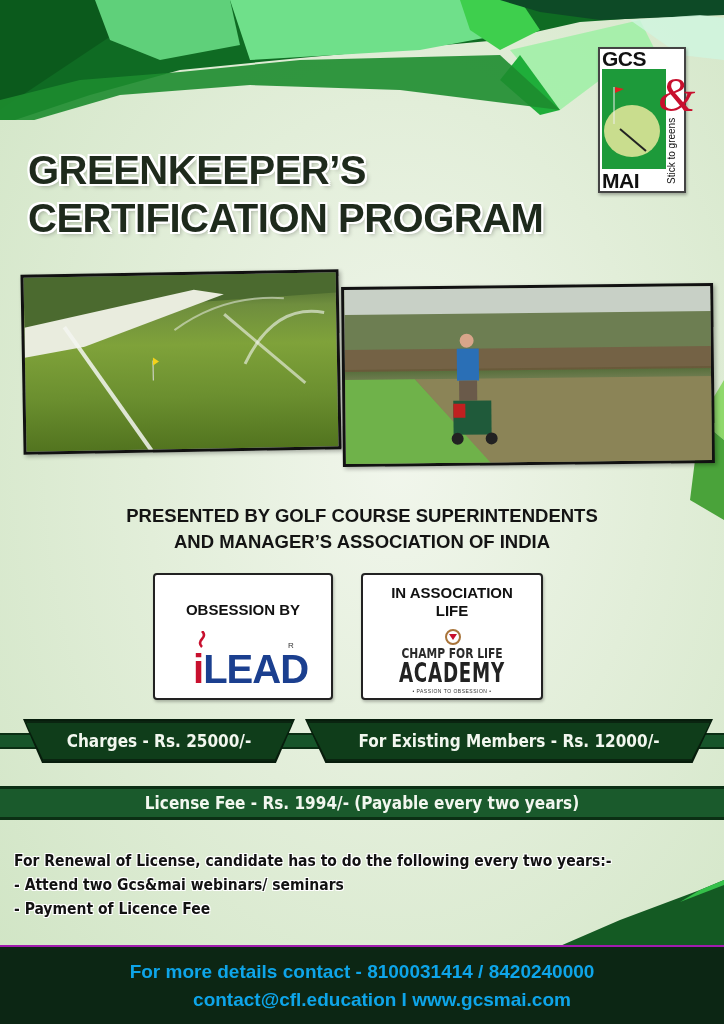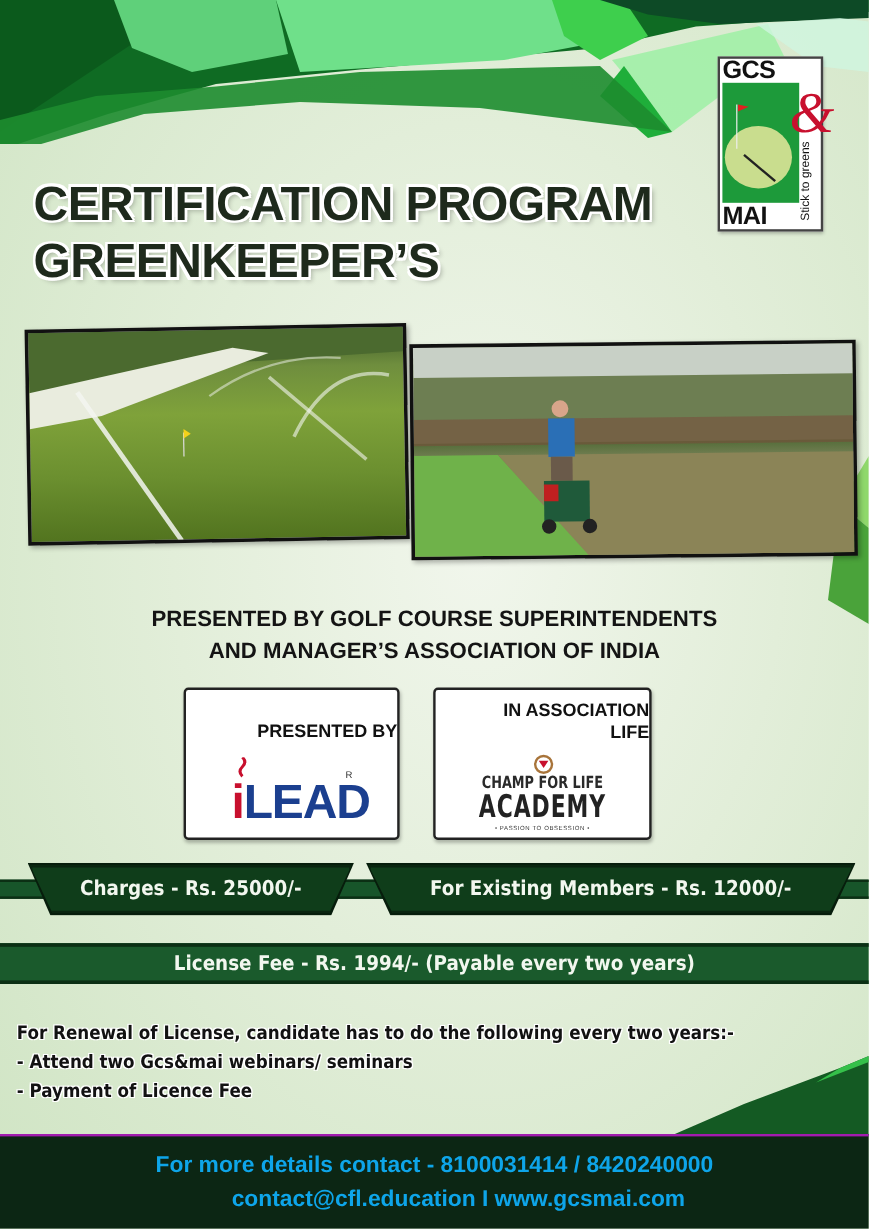--- a/index.html
+++ b/index.html
@@ -82,21 +82,21 @@
   }
 
   
   .pbox {
     background: #fff; border: 2px solid #222; border-radius: 4px;
     box-shadow: 1px 2px 3px rgba(0,0,0,0.25);
   }
   .pbox-1 { left: 153px; top: 573px; width: 180px; height: 127px; }
   .pbox-2 { left: 361px; top: 573px; width: 182px; height: 127px; }
   .pbox-head {
-    text-align: right; font-weight: 700; font-size: 15px; line-height: 18px; color: #111;
+    text-align: center; font-weight: 700; font-size: 15px; line-height: 18px; color: #111;
   }
   .ilead {
     position: absolute; left: 38px; top: 72px;
     font-weight: 700; font-size: 40px; color: #1b3f8f; letter-spacing: -1px;
   }
   .ilead .i { color: #c8102e; }
   .ilead-r { position: absolute; left: 133px; top: 66px; font-size: 8px; color: #333; }
   .cfl-emblem {
     position: absolute; left: 82px; top: 54px; width: 16px; height: 16px;
     border-radius: 50%; border: 2px solid #a8743a; background: #fff;
@@ -206,22 +206,22 @@
       <polygon points="13,18 22,20 13,24" fill="#e02020"></polygon>
       <line x1="18" y1="60" x2="44" y2="82" stroke="#222" stroke-width="2"></line>
     </svg>
   </div>
   <span class="logo-amp">&amp;</span>
   <span class="logo-mai">MAI</span>
   <span class="logo-tag">Stick to greens</span>
 </div>
 
 <h1 class="abs title">
+  <span style="display:block">GREENKEEPER’S</span>
   <span style="display:block">CERTIFICATION PROGRAM</span>
-  <span style="display:block">GREENKEEPER’S</span>
 </h1>
 
 <div class="abs photo photo-1">
   <svg width="318" height="180" viewBox="0 0 318 180">
     <polygon points="0,0 318,0 318,20 120,30 0,60" fill="#4b6a2f"></polygon>
     <polygon points="0,50 170,15 200,20 60,70 0,80" fill="#e9ecde"></polygon>
     <line x1="40" y1="50" x2="125" y2="175" stroke="#f4f6f1" stroke-width="4" opacity="0.85"></line>
     <line x1="200" y1="40" x2="280" y2="110" stroke="#f4f6f1" stroke-width="3" opacity="0.6"></line>
     <path d="M220 90 Q250 30 300 40" stroke="#f4f6f1" stroke-width="3" fill="none" opacity="0.6"></path>
     <path d="M150 55 Q200 20 260 25" stroke="#f4f6f1" stroke-width="2" fill="none" opacity="0.5"></path>
@@ -245,21 +245,21 @@
     <circle cx="146" cy="150" r="6" fill="#222"></circle>
   </svg>
 </div>
 
 <div class="abs presented">
   <div>PRESENTED BY GOLF COURSE SUPERINTENDENTS</div>
   <div>AND MANAGER’S ASSOCIATION OF INDIA</div>
 </div>
 
 <div class="abs pbox pbox-1">
-  <div class="pbox-head" style="margin-top:26px">PRESENTED BY</div>
+  <div class="pbox-head" style="margin-top:26px">OBSESSION BY</div>
   <svg class="abs" style="left:42px;top:56px" width="10" height="18" viewBox="0 0 10 18">
     <path d="M5 0 Q9 4 5 8 Q1 12 5 16" stroke="#c8102e" stroke-width="2.5" fill="none"></path>
   </svg>
   <div class="ilead">
     <span class="i">i</span><span>LEAD</span>
   </div>
   <span class="ilead-r">R</span>
 </div>
 
 <div class="abs pbox pbox-2">

